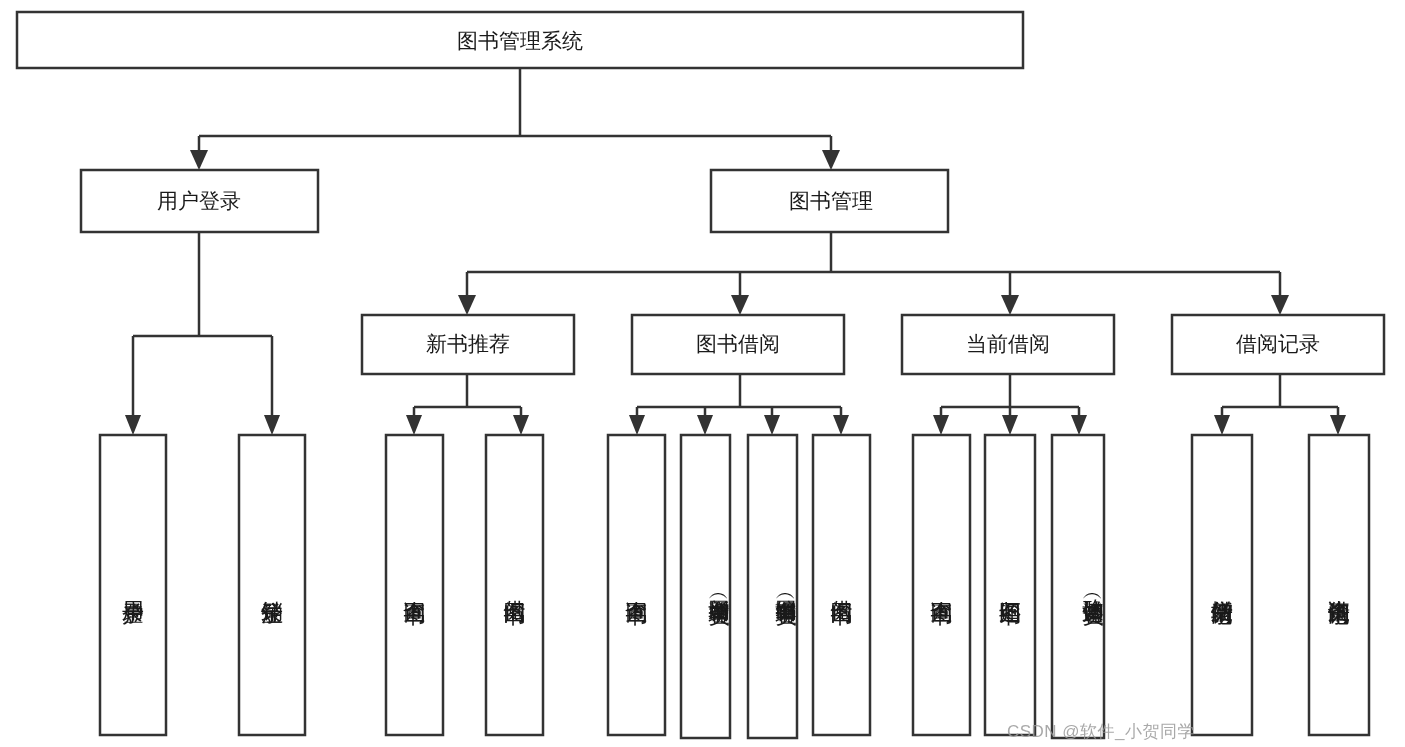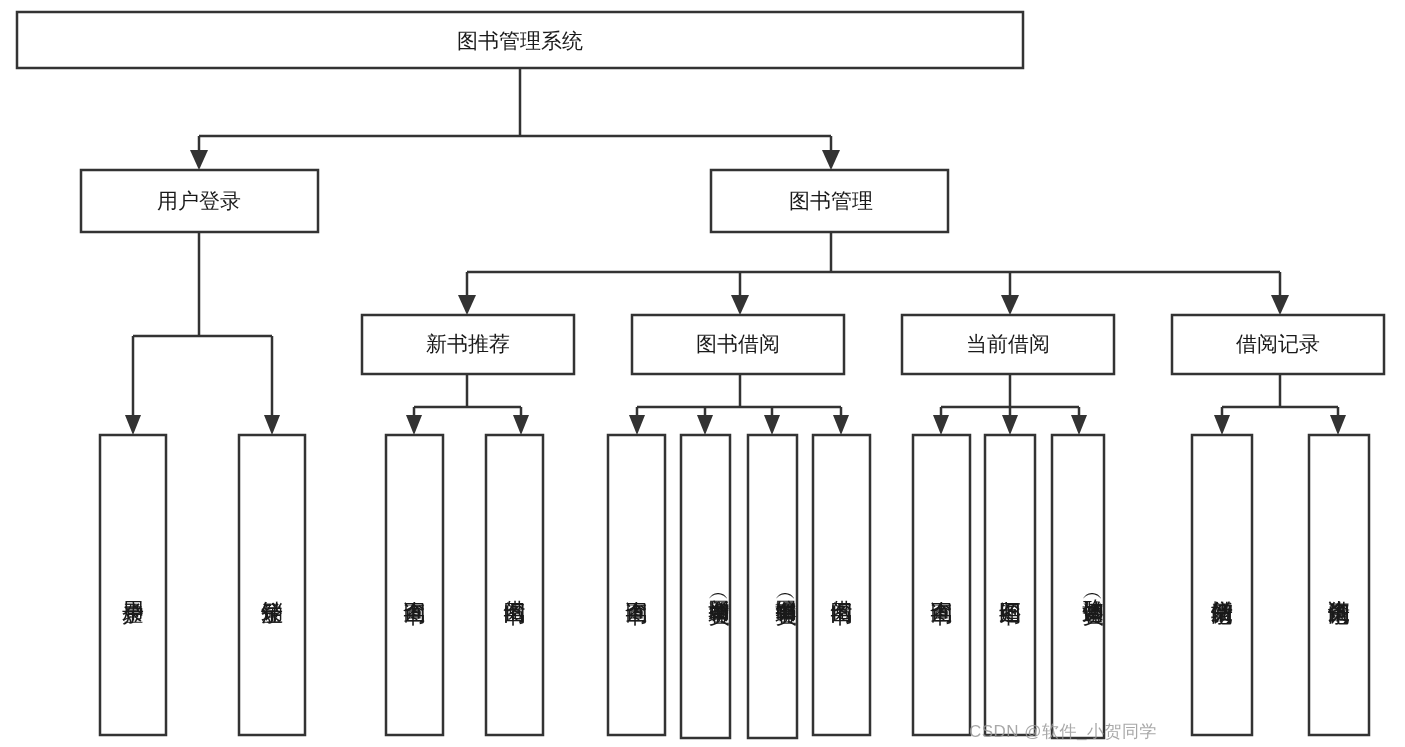--- a/index.html
+++ b/index.html
@@ -11,20 +11,21 @@
     width: 1405px;
     height: 747px;
     font-family: "Liberation Sans", sans-serif;
     overflow: hidden;
   }
   #diagram-root {
     position: relative;
     width: 1165px;
     height: 747px;
     background: #ffffff;
+    padding-left: 38px;
   }
   svg#diagram-svg {
     position: absolute;
     left: 0;
     top: 0;
     width: 1405px;
     height: 747px;
     display: block;
   }
   .node-box {

